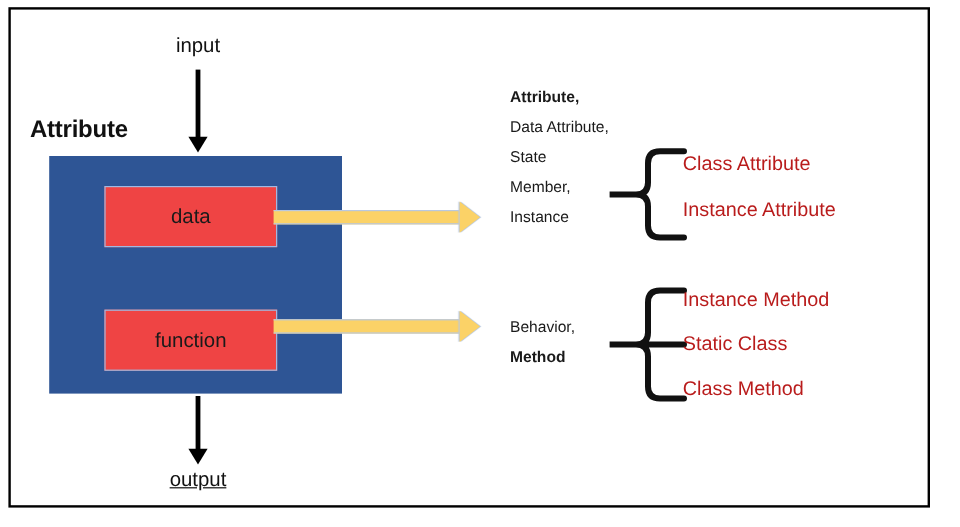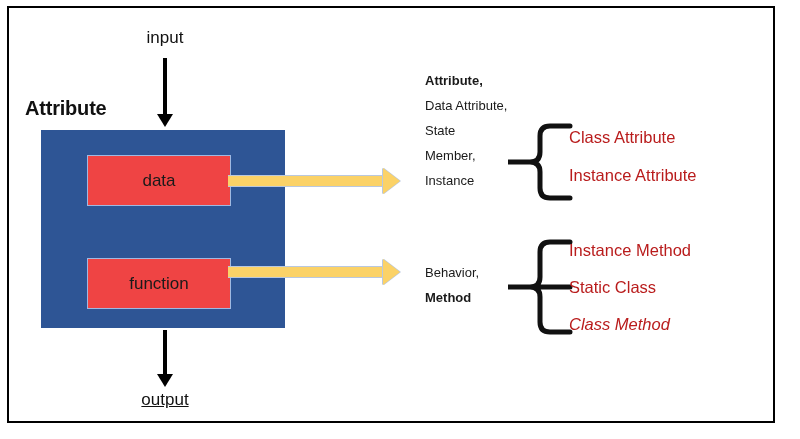--- a/index.html
+++ b/index.html
@@ -159,21 +159,21 @@
     position: absolute;
     left: 569px;
     font-size: 16.5px;
     color: #b91c1c;
     white-space: nowrap;
   }
   #leaf-class-attribute    { top: 128px; }
   #leaf-instance-attribute { top: 166px; }
   #leaf-instance-method    { top: 241px; }
   #leaf-static-method      { top: 278px; }
-  #leaf-class-method       { top: 315px; font-style: italic; }
+  #leaf-class-method       { top: 315px; }
 </style>
 </head>
 <body>
 
 <div id="canvas">
 
   <div id="frame"></div>
 
   <div class="attr-title">Attribute</div>
 

